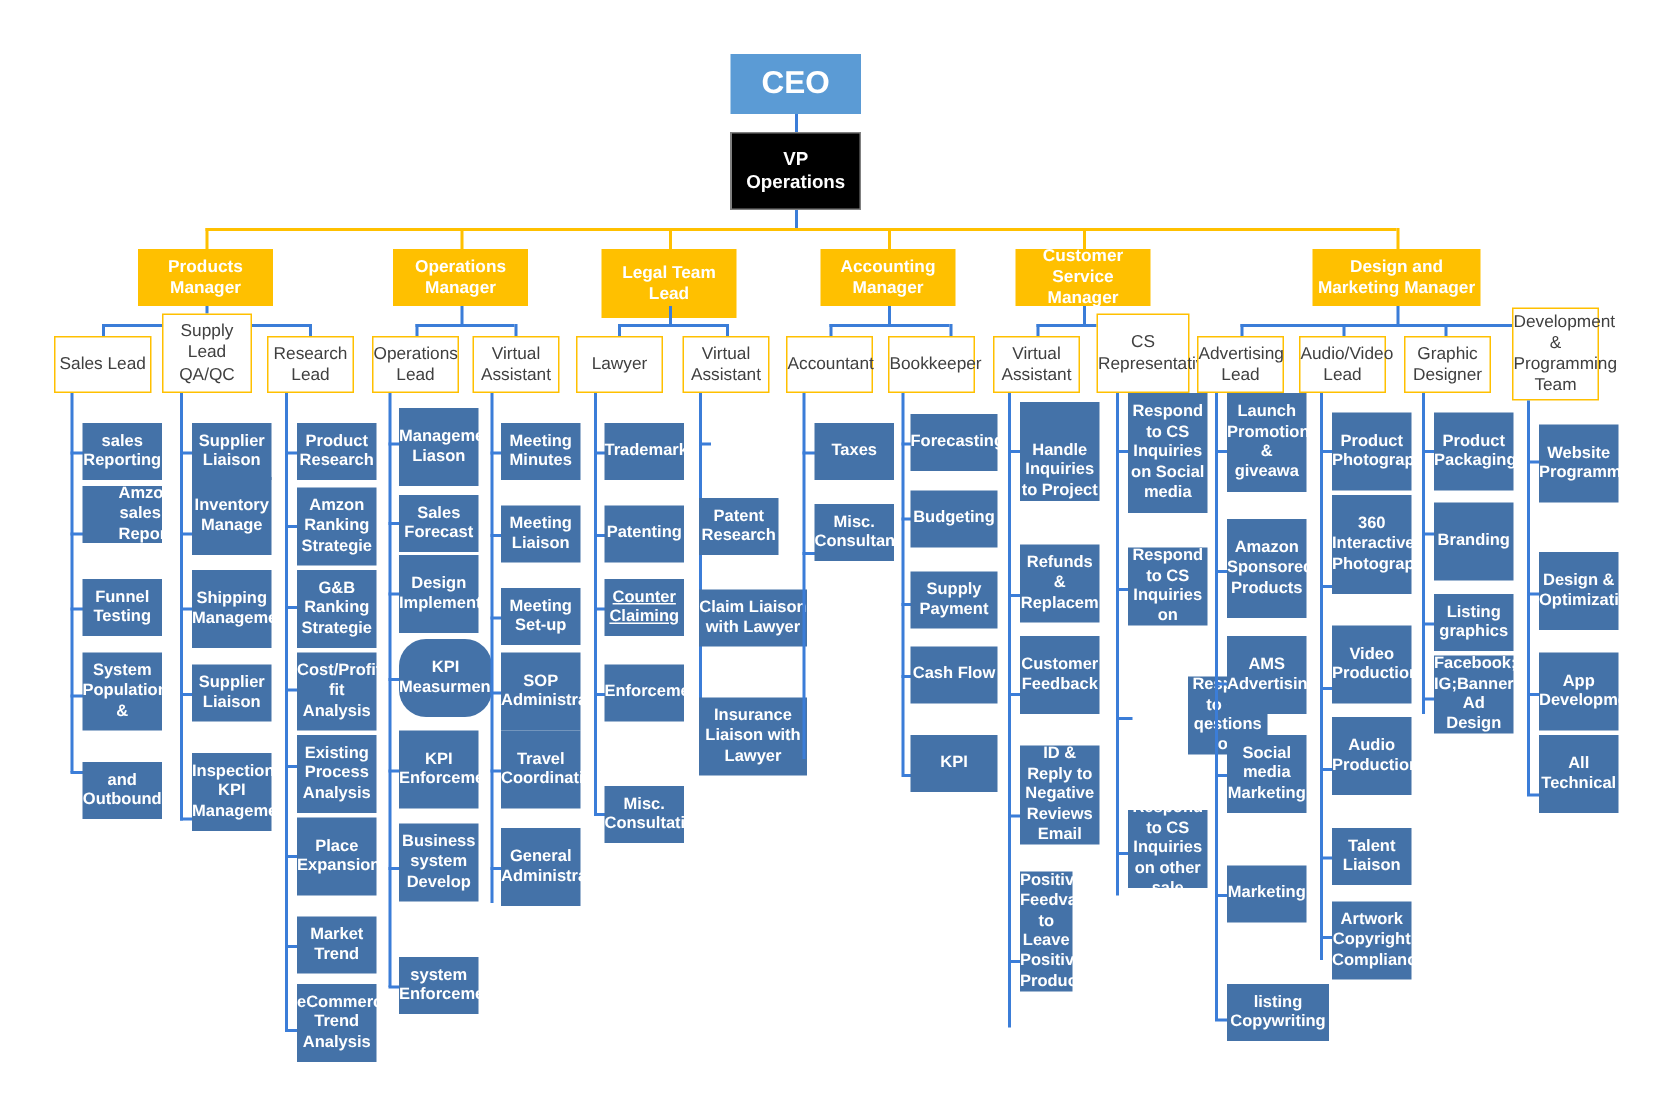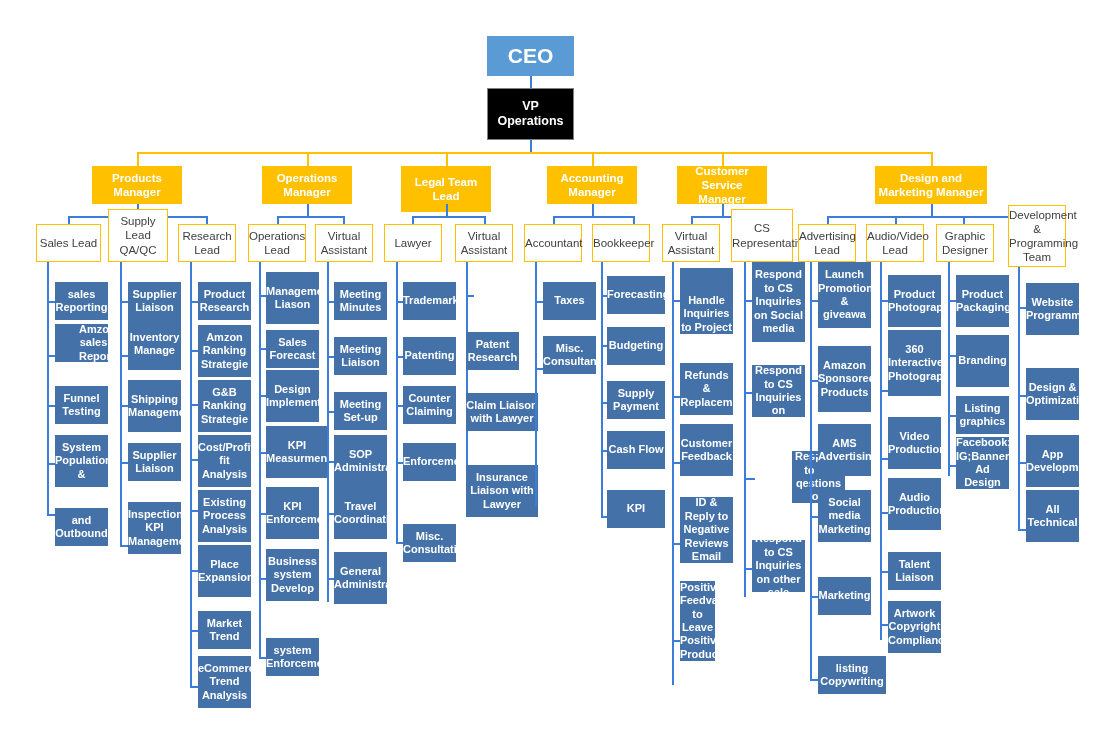--- a/index.html
+++ b/index.html
@@ -287,21 +287,21 @@
   <div class="ln ln-h" style="left:259px; top:657px; width:11px;"></div>
   <div class="box lvl-leaf" style="left:266px; top:272px; width:53px; height:52px;">
     <span>Management Liason</span>
   </div>
   <div class="box lvl-leaf" style="left:266px; top:330px; width:53px; height:38px;">
     <span>Sales Forecast</span>
   </div>
   <div class="box lvl-leaf" style="left:266px; top:370px; width:53px; height:52px;">
     <span>Design Implementation</span>
   </div>
-  <div class="box lvl-leaf" style="left:266px; top:426px; width:62px; height:52px;">
+  <div class="box lvl-leaf" style="left:266px; top:426px; width:62px; height:52px;border-radius:18px;">
     <span>KPI Measurment</span>
   </div>
   <div class="box lvl-leaf" style="left:266px; top:487px; width:53px; height:52px;">
     <span>KPI Enforcement</span>
   </div>
   <div class="box lvl-leaf" style="left:266px; top:549px; width:53px; height:52px;">
     <span>Business system Develop</span>
   </div>
   <div class="box lvl-leaf" style="left:266px; top:638px; width:53px; height:38px;">
     <span>system Enforcemen</span>
@@ -338,21 +338,21 @@
   <div class="ln ln-h" style="left:396px; top:356px; width:11px;"></div>
   <div class="ln ln-h" style="left:396px; top:405px; width:11px;"></div>
   <div class="ln ln-h" style="left:396px; top:462px; width:11px;"></div>
   <div class="ln ln-h" style="left:396px; top:542px; width:11px;"></div>
   <div class="box lvl-leaf" style="left:403px; top:282px; width:53px; height:38px;">
     <span>Trademarking</span>
   </div>
   <div class="box lvl-leaf" style="left:403px; top:337px; width:53px; height:38px;">
     <span>Patenting</span>
   </div>
-  <div class="box lvl-leaf" style="left:403px; top:386px; width:53px; height:38px;">
+  <div class="box lvl-leaf" style="left:403px; top:386px; width:53px; height:38px;text-decoration:underline;">
     <span>Counter Claiming</span>
   </div>
   <div class="box lvl-leaf" style="left:403px; top:443px; width:53px; height:38px;">
     <span>Enforcement</span>
   </div>
   <div class="box lvl-leaf" style="left:403px; top:524px; width:53px; height:38px;">
     <span>Misc. Consultation</span>
   </div>
 
   <div class="ln ln-v" style="left:466px; top:262px; height:241px;"></div>

